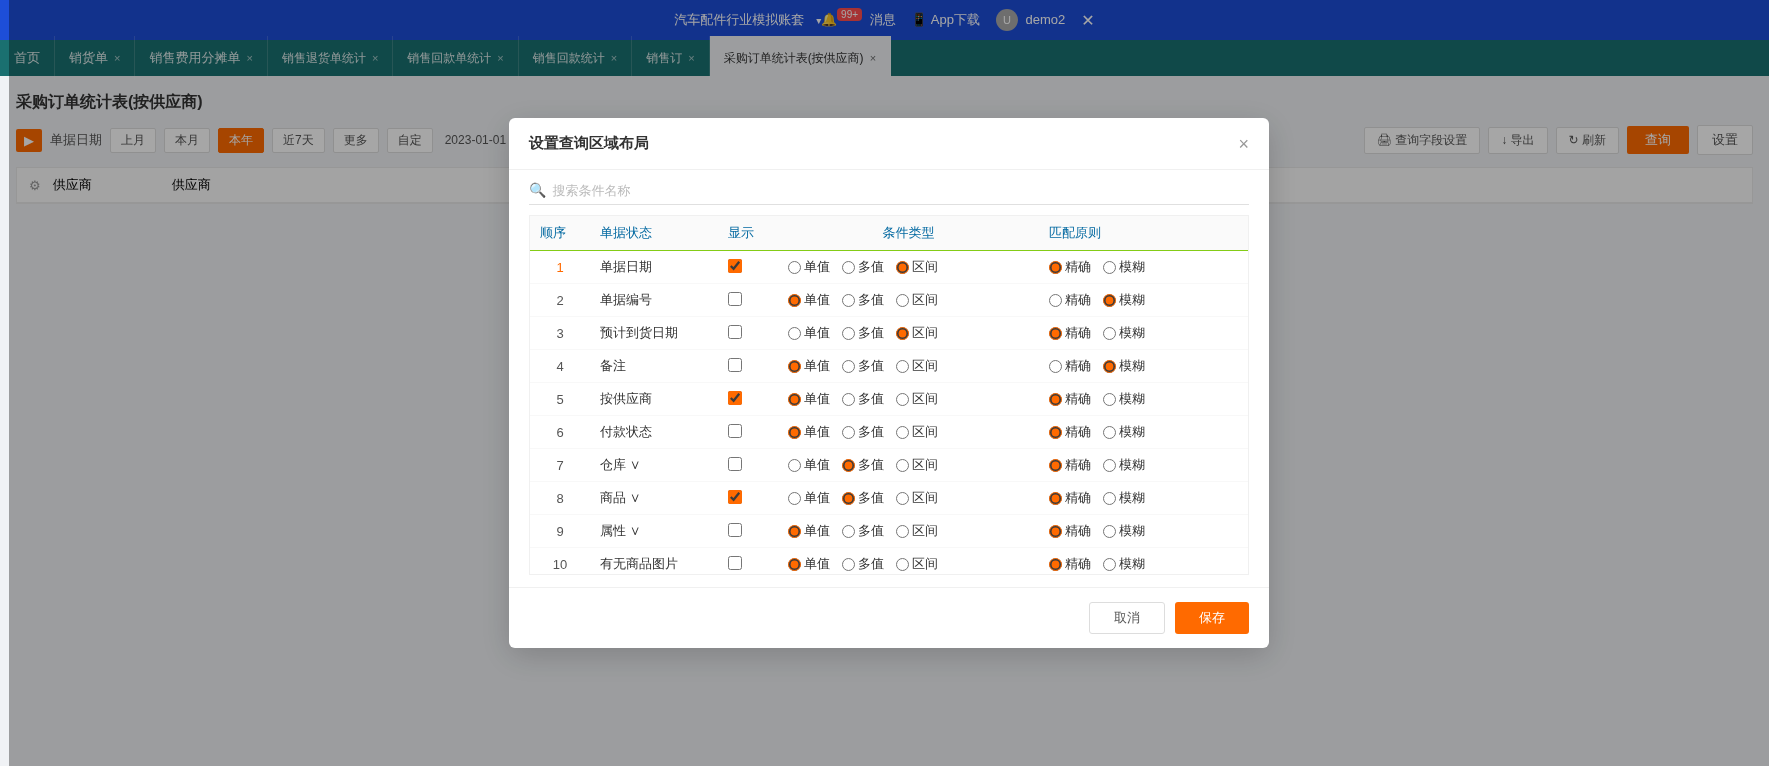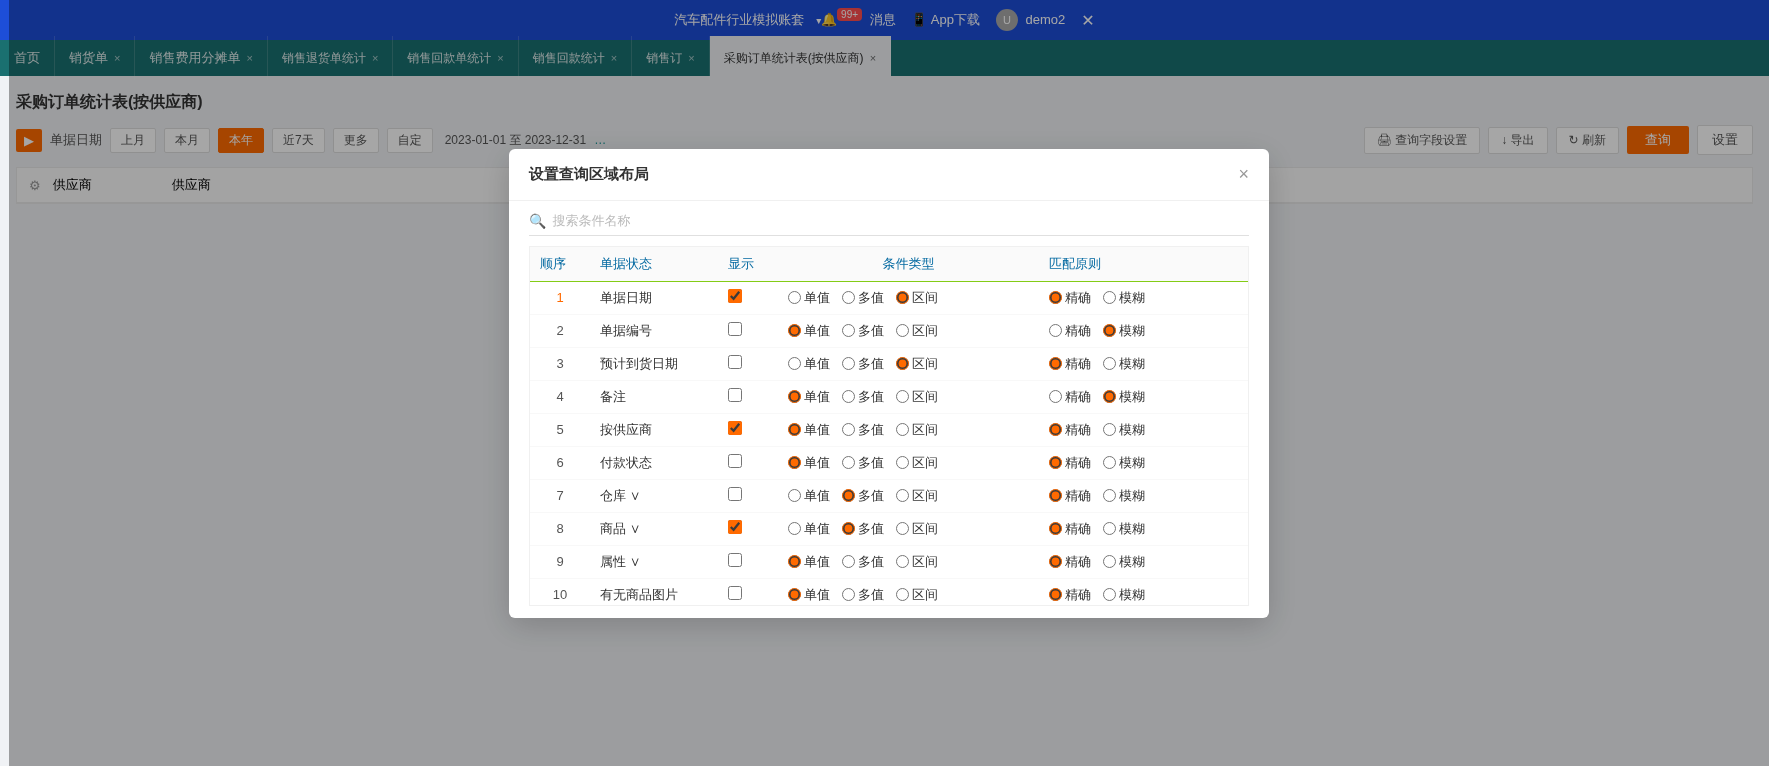--- a/index.html
+++ b/index.html
@@ -727,15 +727,19 @@
                       <span>模糊</span>
                     </label>
                   </div>
                 </td>
               </tr>
             </tbody>
         </table>
       </div>
     </div>
 
+    <div class="dialog-footer">
+      <button class="cancel-btn">取消</button>
+      <button class="save-btn">保存</button>
+    </div>
 
   </div>
 </div>
 
 </body></html>

